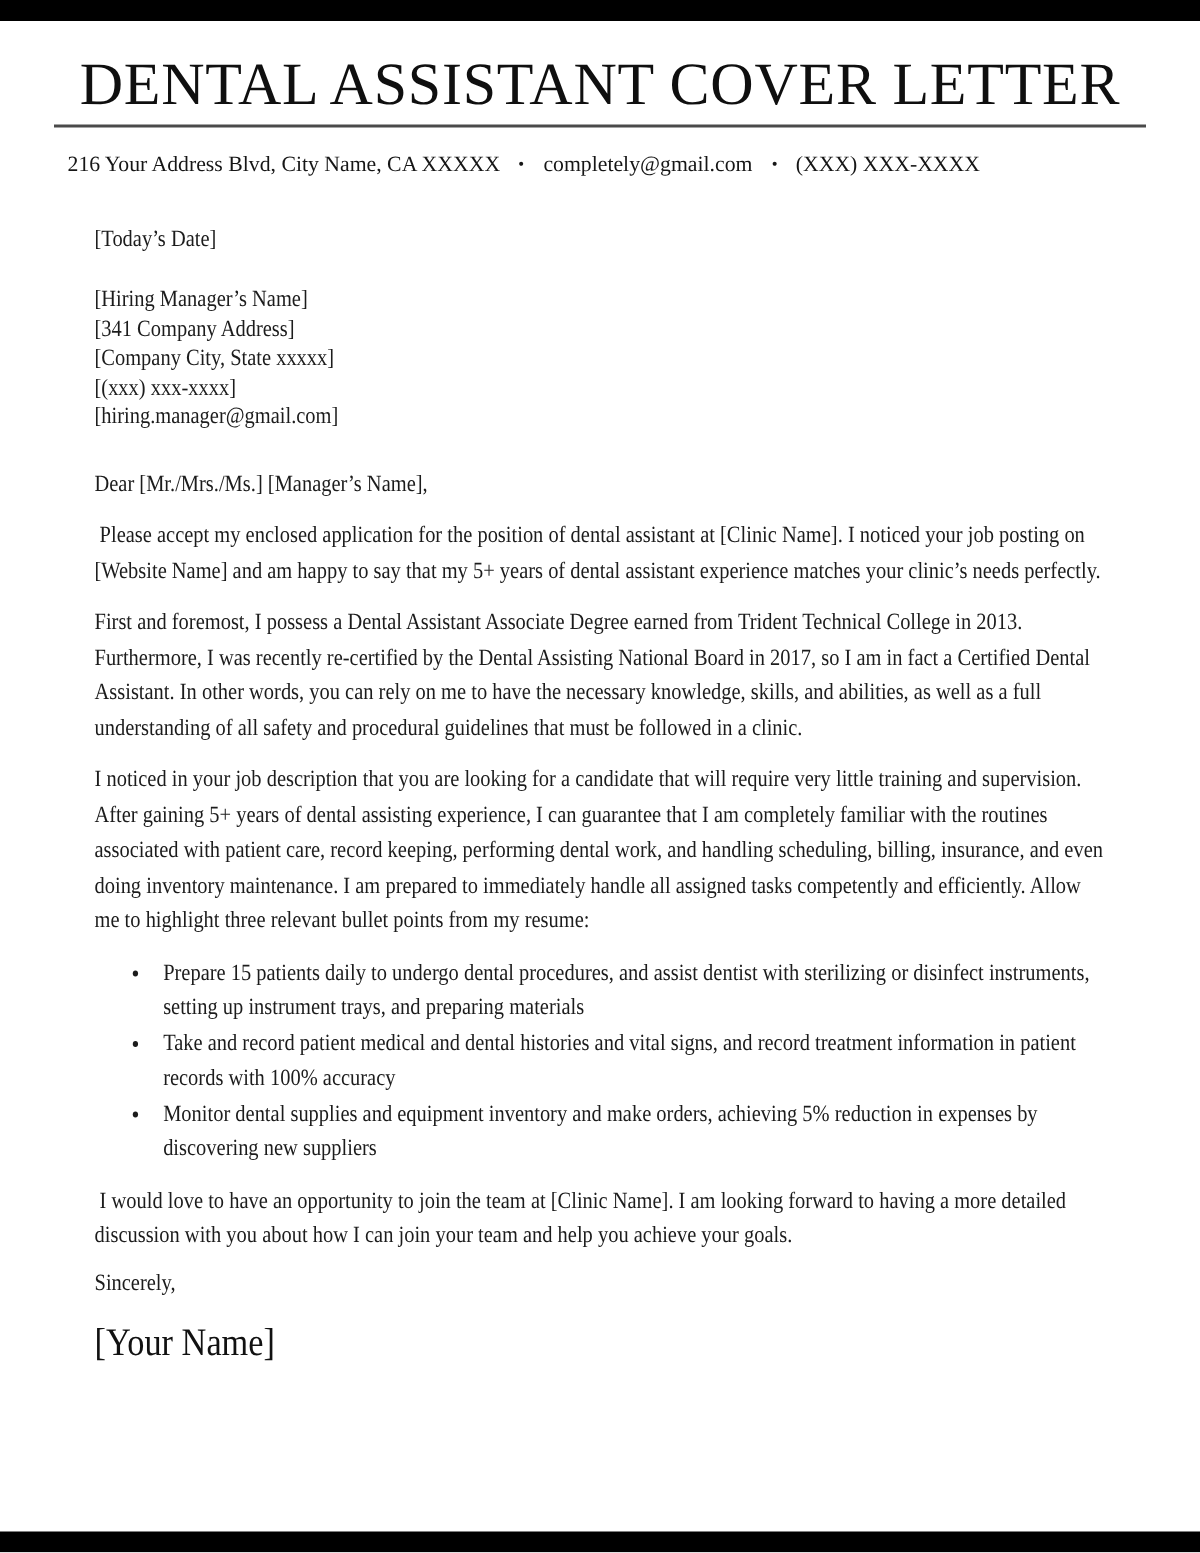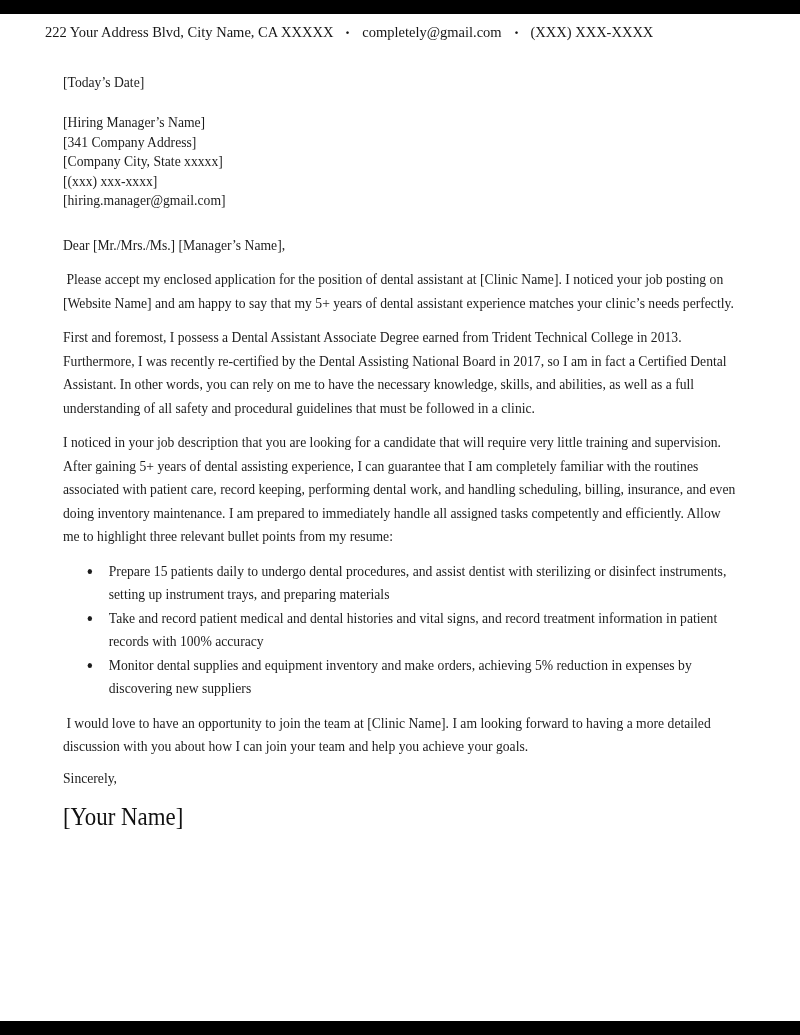--- a/index.html
+++ b/index.html
@@ -101,25 +101,26 @@
     color: #111111;
   }
 </style>
 </head>
 <body>
 
 <div class="page">
 
   <div class="edge-bar top"></div>
 
+  <h1 class="doc-title">DENTAL ASSISTANT COVER LETTER</h1>
 
   <hr class="title-rule">
 
   <div class="contact-line">
-    <span>222 Your Address Blvd, City Name, CA XXXXX</span><span class="sep">·</span><span>completely@gmail.com</span><span class="sep">·</span><span>(XXX) XXX-XXXX</span>
+    <span>216 Your Address Blvd, City Name, CA XXXXX</span><span class="sep">·</span><span>completely@gmail.com</span><span class="sep">·</span><span>(XXX) XXX-XXXX</span>
   </div>
 
   <div class="letter-body">
 
     <div class="date-line">[Today’s Date]</div>
 
     <div class="recipient-block">
       <div class="recipient-line">[Hiring Manager’s Name]</div>
       <div class="recipient-line">[341 Company Address]</div>
       <div class="recipient-line">[Company City, State xxxxx]</div>

